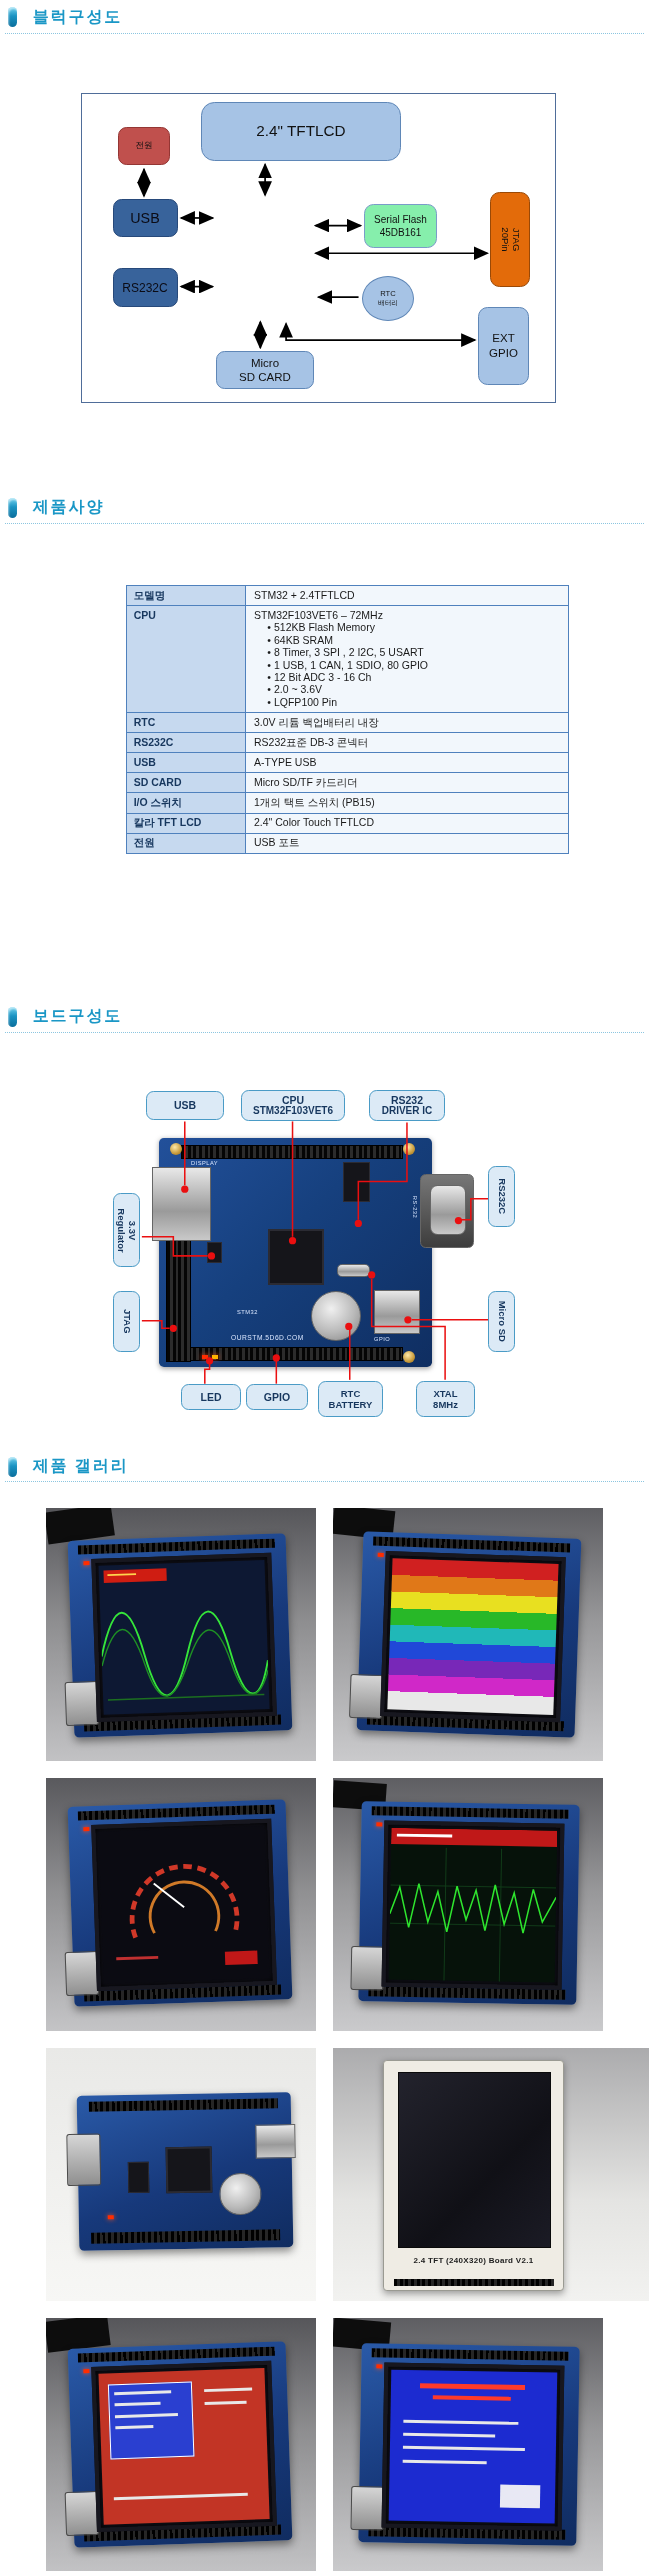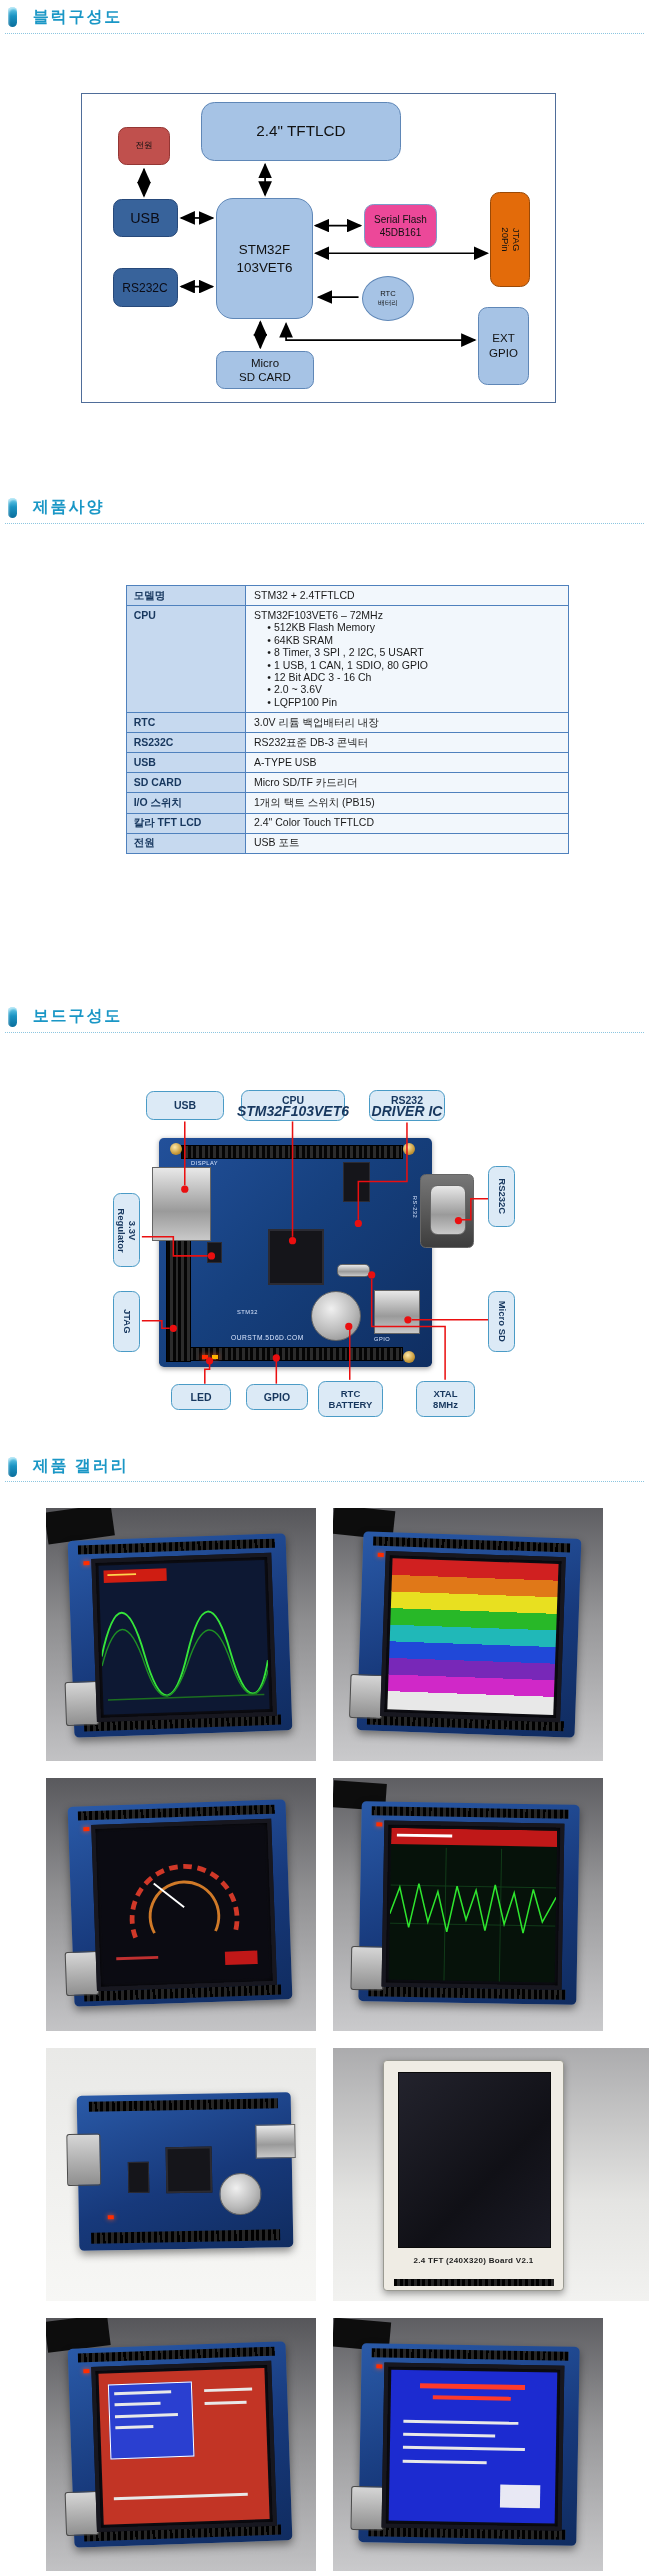--- a/index.html
+++ b/index.html
@@ -13,21 +13,21 @@
           box-shadow:inset 1px 1.9px 1.9px rgba(255,255,255,.55);}
   .sec-title{margin:8px;font-size:16px;font-weight:bold;color:#1a97c6;letter-spacing:1.9px;}
   .dots{position:absolute;left:4.8px;width:639px;height:0;border-top:1.9px dotted #8cc6e0;}
 
   
   .bd-box{position:absolute;left:81px;top:93px;width:473px;height:308px;
           border:1px solid #4f6d99;background:#fff;}
   .blk{position:absolute;display:flex;flex-direction:column;align-items:center;justify-content:center;
        text-align:center;box-sizing:border-box;color:#111;}
   .blk-light{background:#a6c3e5;border:1.4px solid #5f87b7;}
-  .blk-lighter{background:#ec4899;border:1.4px solid #7b9cc9;}
+  .blk-lighter{background:#86efac;border:1.4px solid #7b9cc9;}
   .blk-dark{background:#38639b;border:1.4px solid #27497a;color:#0b0b14;}
   .blk-red{background:#c0504d;border:1.4px solid #943634;}
   .blk-orange{background:#e36b0a;border:1.4px solid #9a4906;}
   .rot90{transform:rotate(90deg);display:flex;flex-direction:column;align-items:center;
          line-height:10.5px;font-size:9.5px;white-space:nowrap;}
   .arr{stroke:#000;stroke-width:1.8;fill:none;}
 
   
   .spec-table{position:absolute;left:94px;top:585px;width:443px;border-collapse:collapse;
               table-layout:fixed;font-size:10.5px;margin-left:32px;}
@@ -37,21 +37,21 @@
   .spec-table td{background:#f2f7fc;border:1px solid #4f81bd;color:#1a1a1a;
                  padding:2.9px 7.6px 3.8px 7.6px;vertical-align:top;line-height:12.4px;}
   .v-bullet{padding-left:13.4px;}
 
   
   .board-wrap{position:absolute;left:57px;top:1040px;width:534px;height:386px;background:#fff;}
   .callout{position:absolute;background:#dceaf6;border:1.9px solid #4a9bc6;border-radius:7.6px;
            display:flex;flex-direction:column;align-items:center;justify-content:center;
            font-size:10.5px;font-weight:bold;color:#17375e;line-height:12.4px;box-sizing:border-box;
            text-align:center;}
-  .callout .sub{font-size:14px;line-height:10.5px;font-style:italic;}
+  .callout .sub{font-size:10px;line-height:10.5px;}
   .vtext{transform:rotate(90deg);display:flex;flex-direction:column;align-items:center;
          white-space:nowrap;line-height:10.5px;font-size:9.5px;}
   .pcb{position:absolute;left:102px;top:98px;width:273px;height:229px;border-radius:4.8px;
        background:linear-gradient(135deg,#22509a 0%,#16407e 45%,#0f2e61 100%);
        box-shadow:0 1.9px 5.7px rgba(0,0,0,.35);}
   .hdr{position:absolute;background:repeating-linear-gradient(90deg,#050505 0 2.9px,#2c2c2c 2.9px 5.7px);
        border:1px solid #000;}
   .metal{position:absolute;background:linear-gradient(180deg,#e8e8e8,#9a9a9a 60%,#c9c9c9);
          border:1px solid #666;}
   .chip{position:absolute;background:#15151a;border:2.9px solid #2b2b33;}
@@ -107,24 +107,20 @@
       <path class="arr" d="M245,167 H425" marker-start="url(#mS)" marker-end="url(#mE)"></path>
       <path class="arr" d="M104,202 H137" marker-start="url(#mS)" marker-end="url(#mE)"></path>
       <path class="arr" d="M290,213 H248" marker-end="url(#mE)"></path>
       <path class="arr" d="M187,239 V266" marker-start="url(#mS)" marker-end="url(#mE)"></path>
       <path class="arr" d="M214,241 V258 H412" marker-start="url(#mS)" marker-end="url(#mE)"></path>
     </svg>
 
     <div class="blk blk-light" style="left:119px;top:7.6px;width:200px;height:59px;border-radius:13.4px;font-size:15.3px;">2.4" TFTLCD</div>
     <div class="blk blk-red" style="left:36px;top:33px;width:52px;height:38px;border-radius:8.6px;font-size:8.6px;">전원</div>
     <div class="blk blk-dark" style="left:30.5px;top:105px;width:65px;height:38px;border-radius:8.6px;font-size:14.3px;">USB</div>
-    <div class="blk blk-light" style="left:134px;top:104px;width:97px;height:121px;border-radius:17px;font-size:13.4px;line-height:18px;">
-      <span>STM32F</span>
-      <span>103VET6</span>
-    </div>
     <div class="blk blk-lighter" style="left:282px;top:110px;width:73px;height:44px;border-radius:9.5px;font-size:10px;line-height:13.4px;">
       <span>Serial Flash</span>
       <span>45DB161</span>
     </div>
     <div class="blk blk-orange" style="left:408px;top:98px;width:40px;height:95px;border-radius:9.5px;">
       <div class="rot90">
         <span>JTAG</span>
         <span>20Pin</span>
       </div>
     </div>
@@ -297,21 +293,21 @@
       <div class="vtext">
         <span>3.3V</span>
         <span>Regulator</span>
         </div>
       </div>
     <div class="callout" style="left:56px;top:251px;width:27px;height:61px;">
       <div class="vtext">
           <span>JTAG</span>
         </div>
       </div>
-    <div class="callout" style="left:114px;top:344px;width:60px;height:26px;">
+    <div class="callout" style="left:124px;top:344px;width:60px;height:26px;">
       <span>LED</span>
       </div>
     <div class="callout" style="left:189px;top:344px;width:62px;height:26px;">
       <span>GPIO</span>
       </div>
     <div class="callout" style="left:261px;top:341px;width:65px;height:36px;font-size:9.5px;line-height:11.5px;">
       <span>RTC</span>
       <span>BATTERY</span>
       </div>
     <div class="callout" style="left:359px;top:341px;width:59px;height:36px;font-size:9.5px;line-height:11.5px;">

